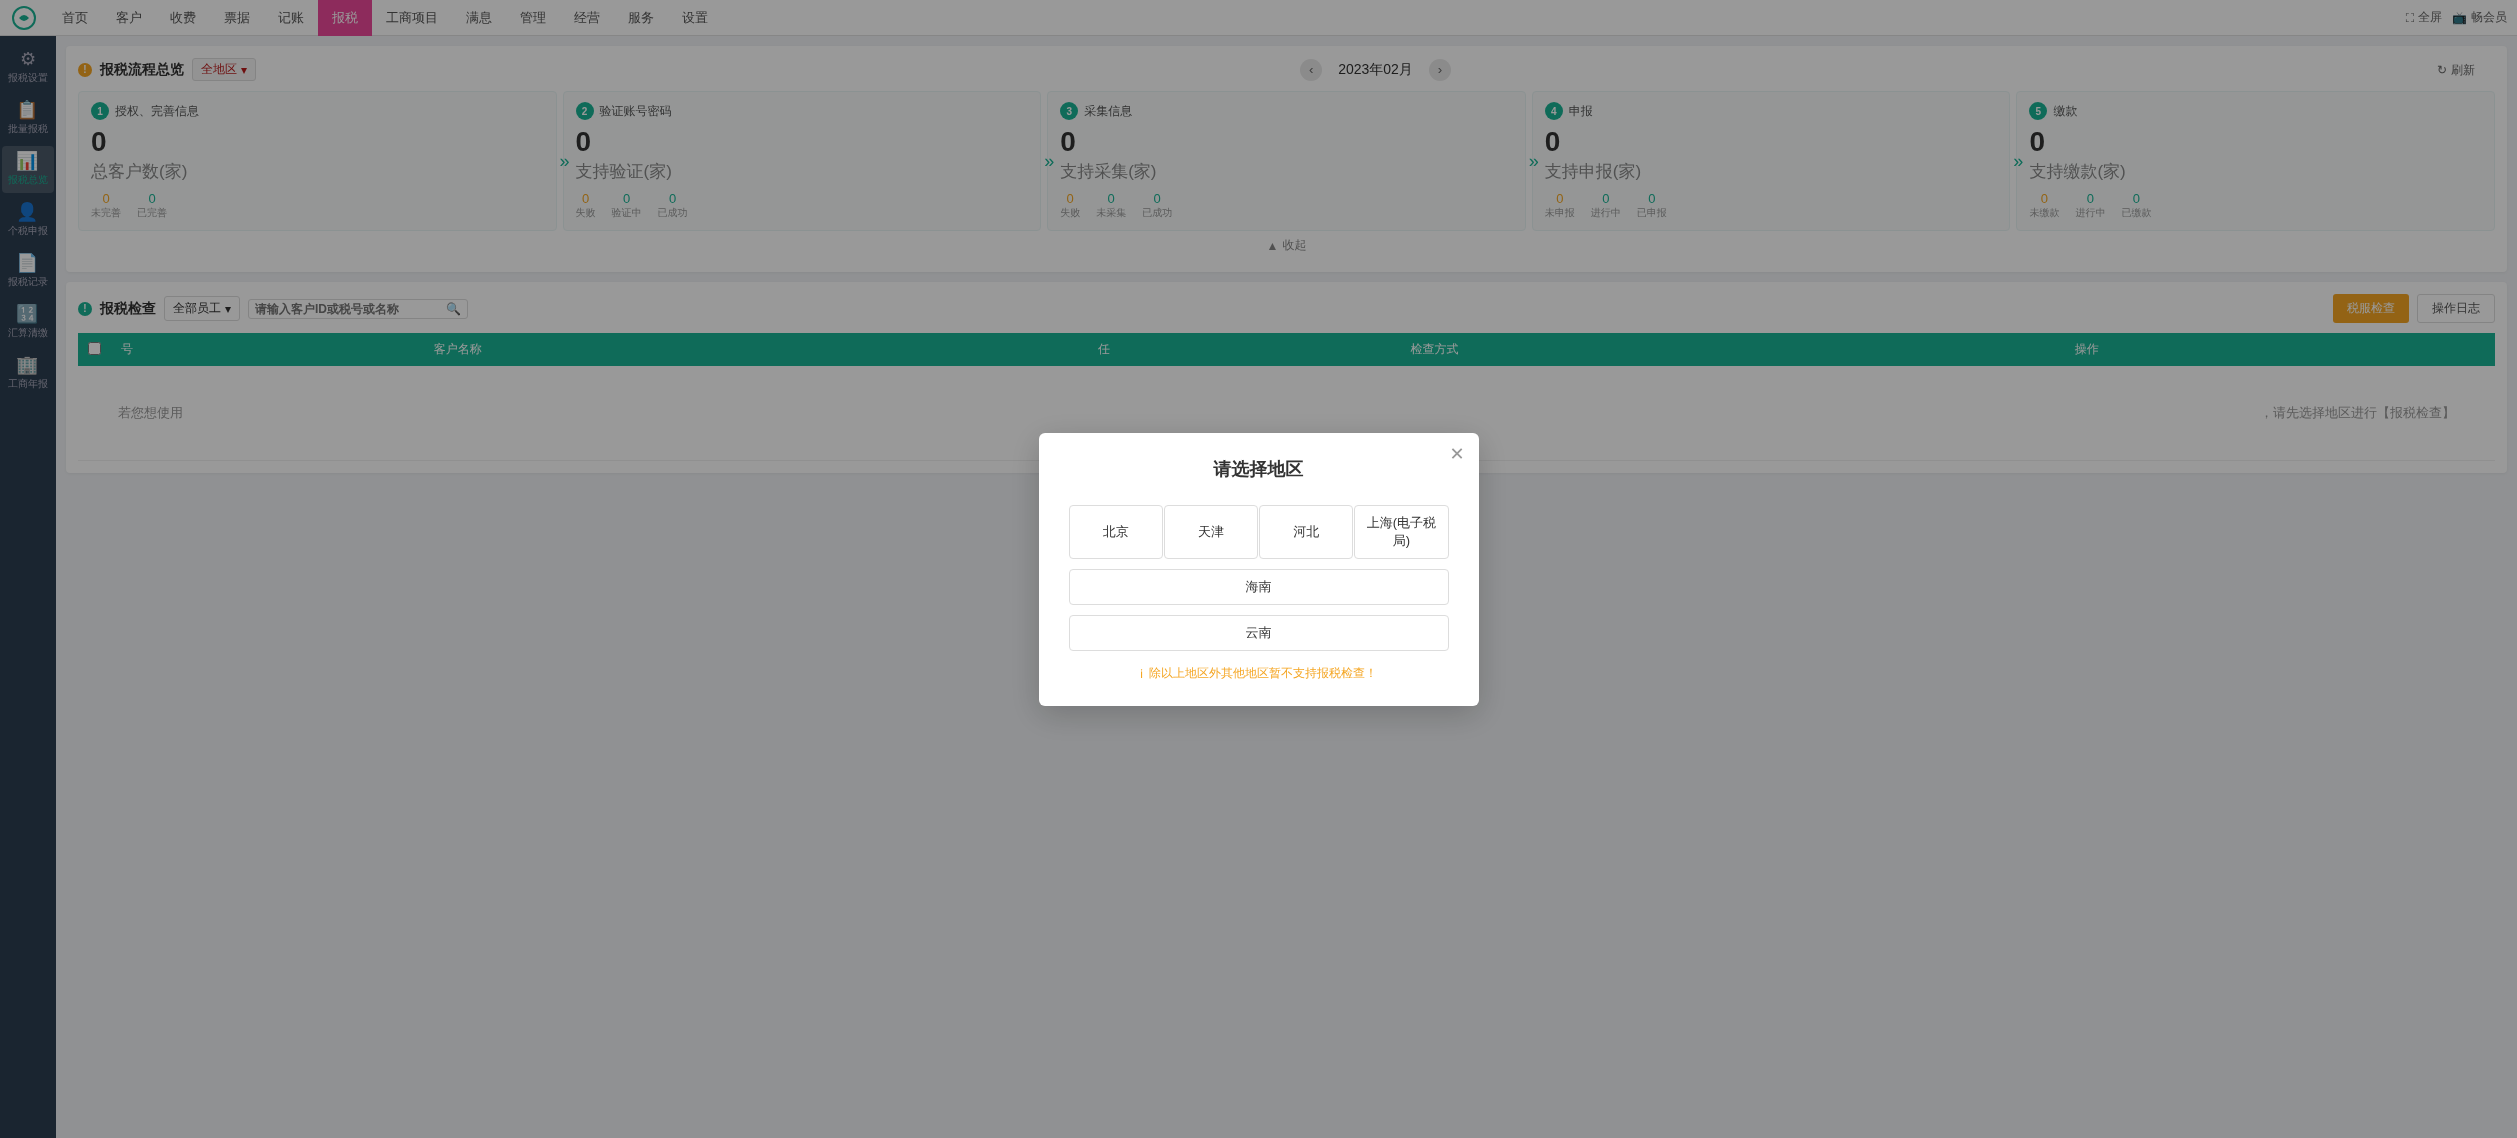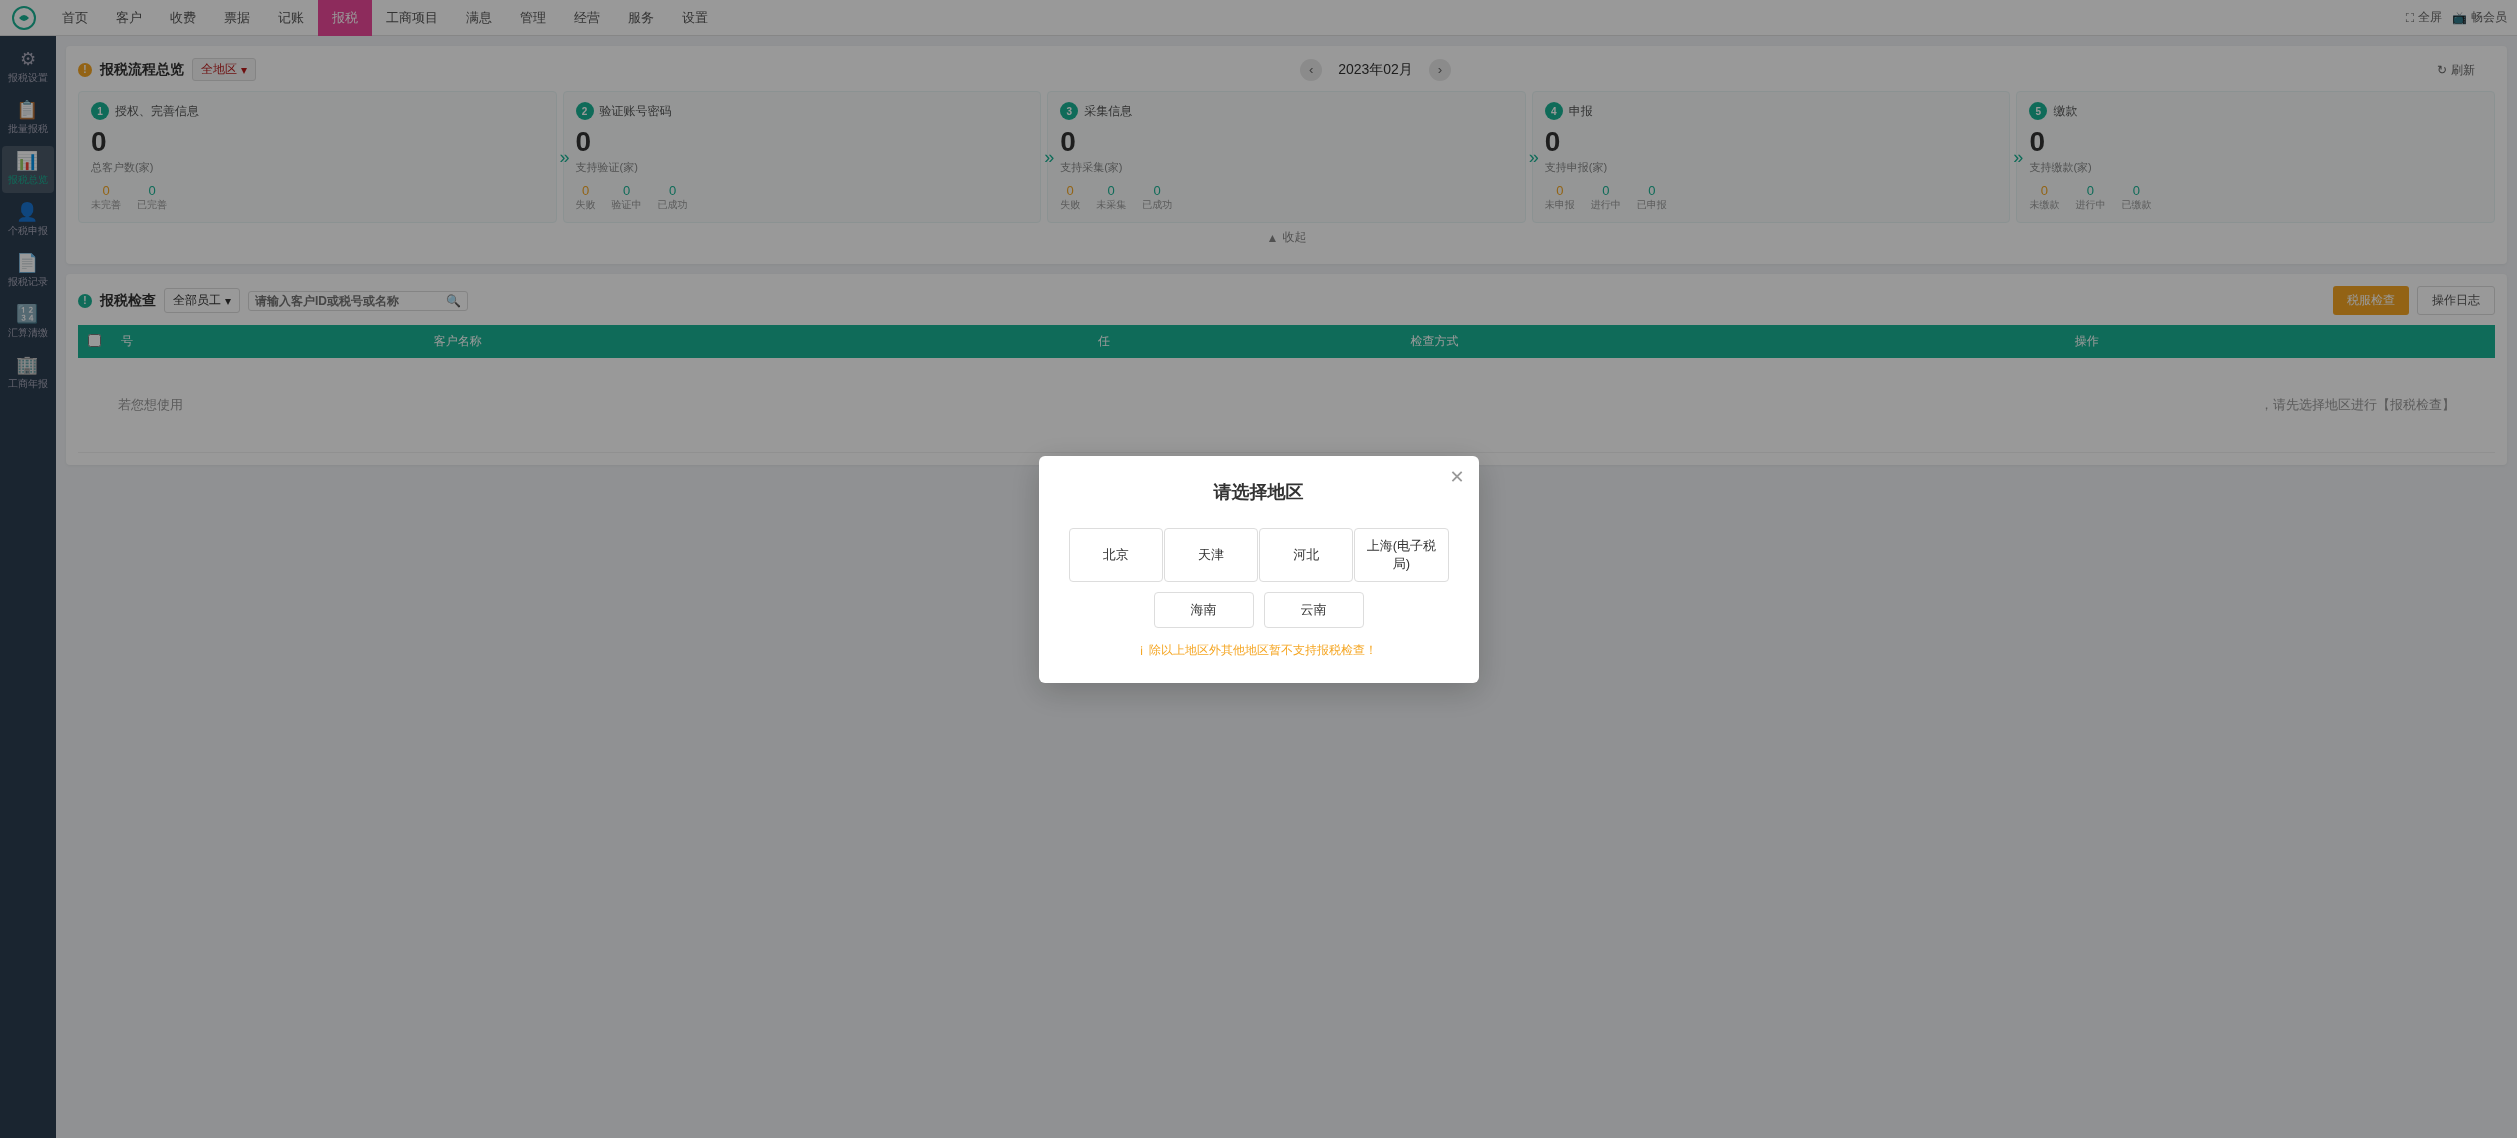--- a/index.html
+++ b/index.html
@@ -96,21 +96,21 @@
     }
     .flow-step:last-child { margin-right: 0; }
     .step-header { display: flex; align-items: center; gap: 6px; margin-bottom: 8px; }
     .step-num {
       width: 18px; height: 18px; border-radius: 50%; background: #1ab394;
       color: #fff; font-size: 10px; font-weight: bold;
       display: flex; align-items: center; justify-content: center;
     }
     .step-title { font-size: 12px; color: #555; }
     .step-count { font-size: 28px; font-weight: bold; color: #333; line-height: 1; margin: 4px 0; }
-    .step-label { font-size: 11px; color: #888; }
+    .step-label { font-size: 17px; color: #888; }
     .step-sub {
       display: flex; gap: 16px; margin-top: 8px;
     }
     .sub-item { display: flex; flex-direction: column; align-items: center; }
     .sub-count { font-size: 13px; color: #1ab394; font-weight: 500; }
     .sub-count.orange { color: #f5a623; }
     .sub-label { font-size: 10px; color: #999; }
     .step-arrow {
       position: absolute; right: -14px; top: 50%; transform: translateY(-50%);
       color: #1ab394; font-size: 18px; z-index: 1;
@@ -468,21 +468,21 @@
     <div class="modal-title">请选择地区</div>
 
     <div class="region-grid">
       <button class="region-btn">北京</button>
       <button class="region-btn">天津</button>
       <button class="region-btn">河北</button>
       <button class="region-btn">上海(电子税局)</button>
     </div>
 
 
-    <div style="display:flex; justify-content:center; gap:10px; margin-bottom:10px;">
+    <div style="display:flex; justify-content:center; gap:10px; margin-bottom:10px;flex-direction:column;">
       <button class="region-btn" style="min-width:100px;">海南</button>
       <button class="region-btn" style="min-width:100px;">云南</button>
     </div>
 
     <div class="modal-warning">
       <span>ℹ</span>
       <span>除以上地区外其他地区暂不支持报税检查！</span>
     </div>
   </div>
 </div>

